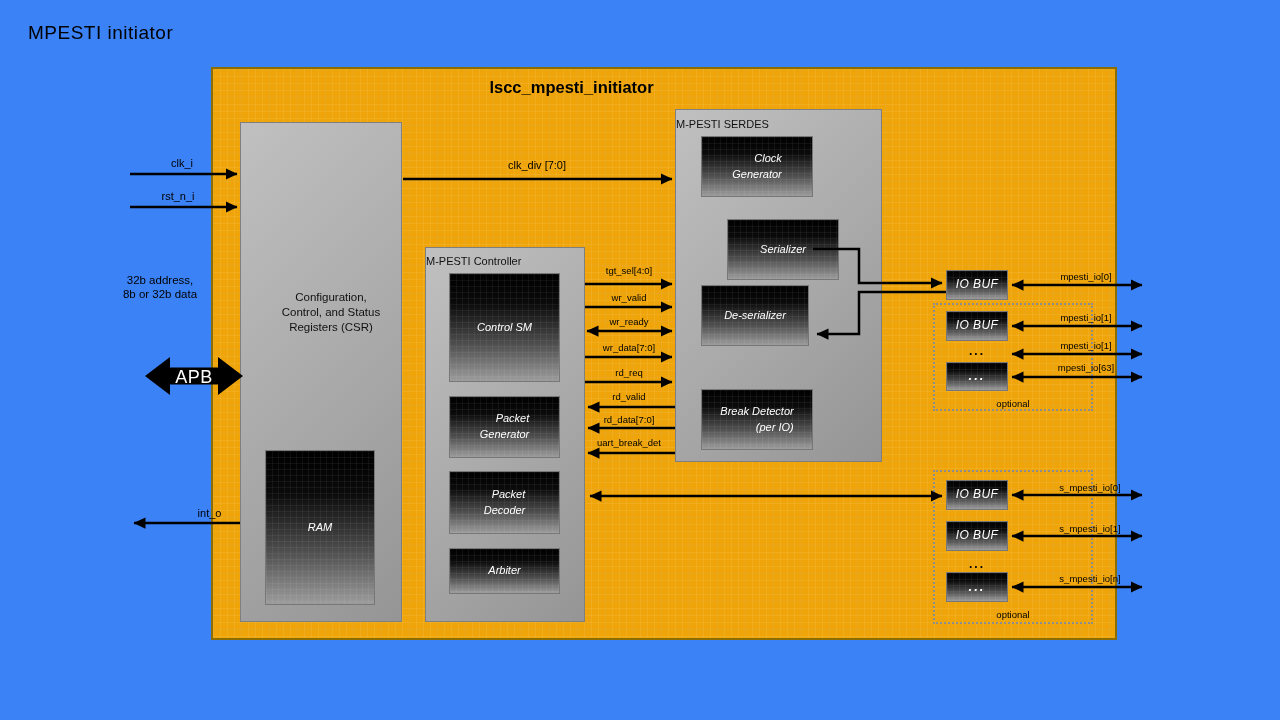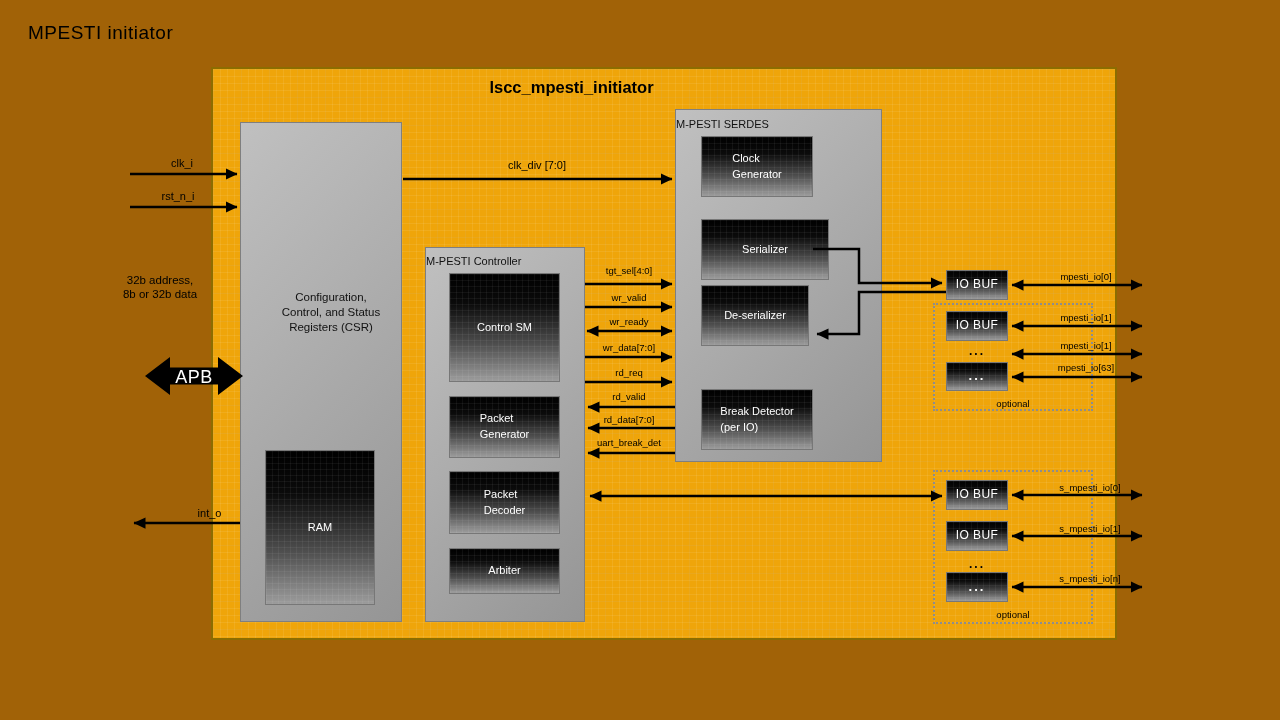--- a/index.html
+++ b/index.html
@@ -1,17 +1,17 @@
 <!DOCTYPE html>
 <html><head>
 <meta charset="utf-8">
 <style>
   html,body{margin:0;padding:0;background:#ffffff;}
   body{font-family:"Liberation Sans", sans-serif; -webkit-font-smoothing:antialiased;}
-  #canvas{position:relative;width:1280px;height:720px;background:#a16207;overflow:hidden;}
+  #canvas{position:relative;width:1280px;height:720px;background:#3b82f6;overflow:hidden;}
 
   .heading{position:absolute;left:28px;top:22px;font-size:19px;color:#000;letter-spacing:.5px;}
 
   .orange-box{
     position:absolute;left:211px;top:67px;width:906px;height:573px;
     background-color:#efa50a;
     background-image:
       linear-gradient(rgba(255,255,255,.08) 1px, transparent 1px),
       linear-gradient(90deg, rgba(255,255,255,.08) 1px, transparent 1px),
       linear-gradient(rgba(0,0,0,.035) 1px, transparent 1px),
@@ -29,21 +29,21 @@
   }
   .gray-title{position:absolute;width:100%;text-align:left;font-size:11px;color:#111;}
 
   .dark-block{
     position:absolute;box-sizing:border-box;border:1px solid #777;
     background:
       linear-gradient(rgba(255,255,255,.05) 1px, transparent 1px) 0 0/6px 6px,
       linear-gradient(90deg, rgba(255,255,255,.05) 1px, transparent 1px) 0 0/6px 6px,
       linear-gradient(180deg,#000 0%,#0b0b0b 28%,#4f4f4f 66%,#9c9c9c 100%);
     color:#fff;display:flex;align-items:center;justify-content:center;
-    text-align:left;font-size:11px;white-space:pre-line;line-height:1.45;
+    text-align:right;font-size:11px;white-space:pre-line;line-height:1.45;font-style:italic;
   }
   .iobuf{font-size:12px;letter-spacing:.4px;}
   .dots-block{font-size:13px;font-weight:bold;letter-spacing:2px;}
 
   .dotted-box{position:absolute;border:2px dotted #8d8d8d;box-sizing:border-box;}
 
   .lbl{position:absolute;transform:translate(-50%,-50%);font-size:9.5px;color:#000;white-space:nowrap;}
   .lbl-md{font-size:11px;}
   .lbl-note{font-size:11.5px;white-space:pre-line;text-align:center;line-height:1.25;}
   .lbl-dots{font-size:12px;font-weight:bold;letter-spacing:2px;color:#000;}
@@ -90,21 +90,21 @@
     <span>Arbiter</span>
   </div>
 
   <div class="gray-box" style="left:675px;top:109px;width:207px;height:353px;">
     <div class="gray-title" style="top:8px;">M-PESTI SERDES</div>
   </div>
   <div class="dark-block" style="left:701px;top:136px;width:112px;height:61px;">
     <span>Clock
 Generator</span>
   </div>
-  <div class="dark-block" style="left:701px;top:219px;width:128px;height:61px;">
+  <div class="dark-block" style="left:727px;top:219px;width:112px;height:61px;">
     <span>Serializer</span>
   </div>
   <div class="dark-block" style="left:701px;top:285px;width:108px;height:61px;">
     <span>De-serializer</span>
   </div>
   <div class="dark-block" style="left:701px;top:389px;width:112px;height:61px;">
     <span>Break Detector
 (per IO)</span>
   </div>
 

